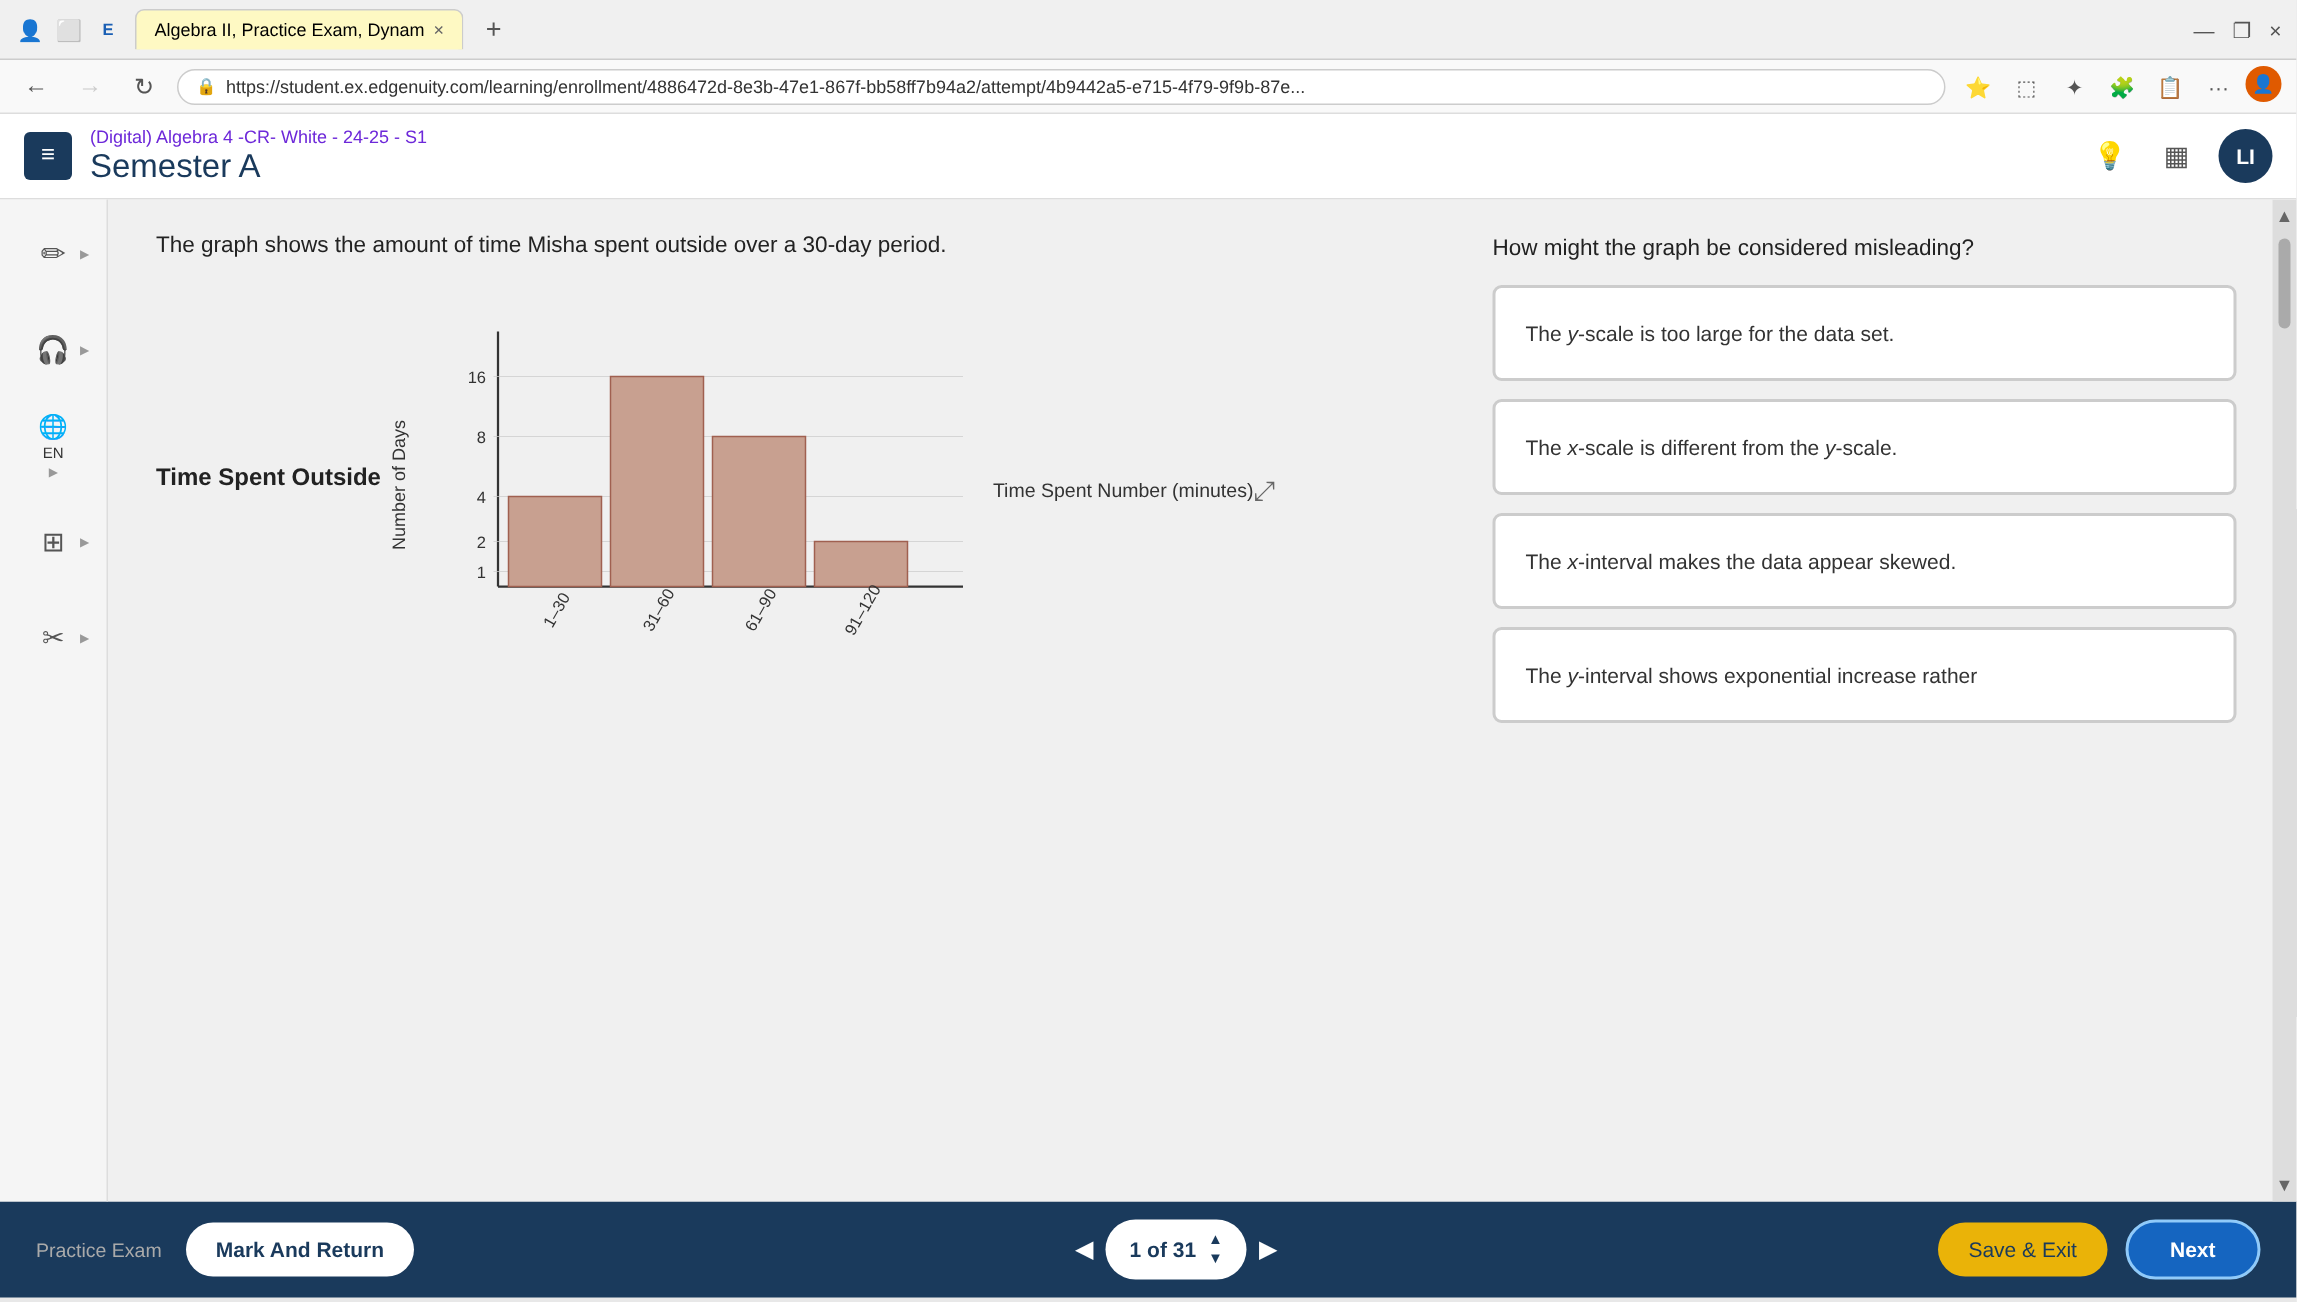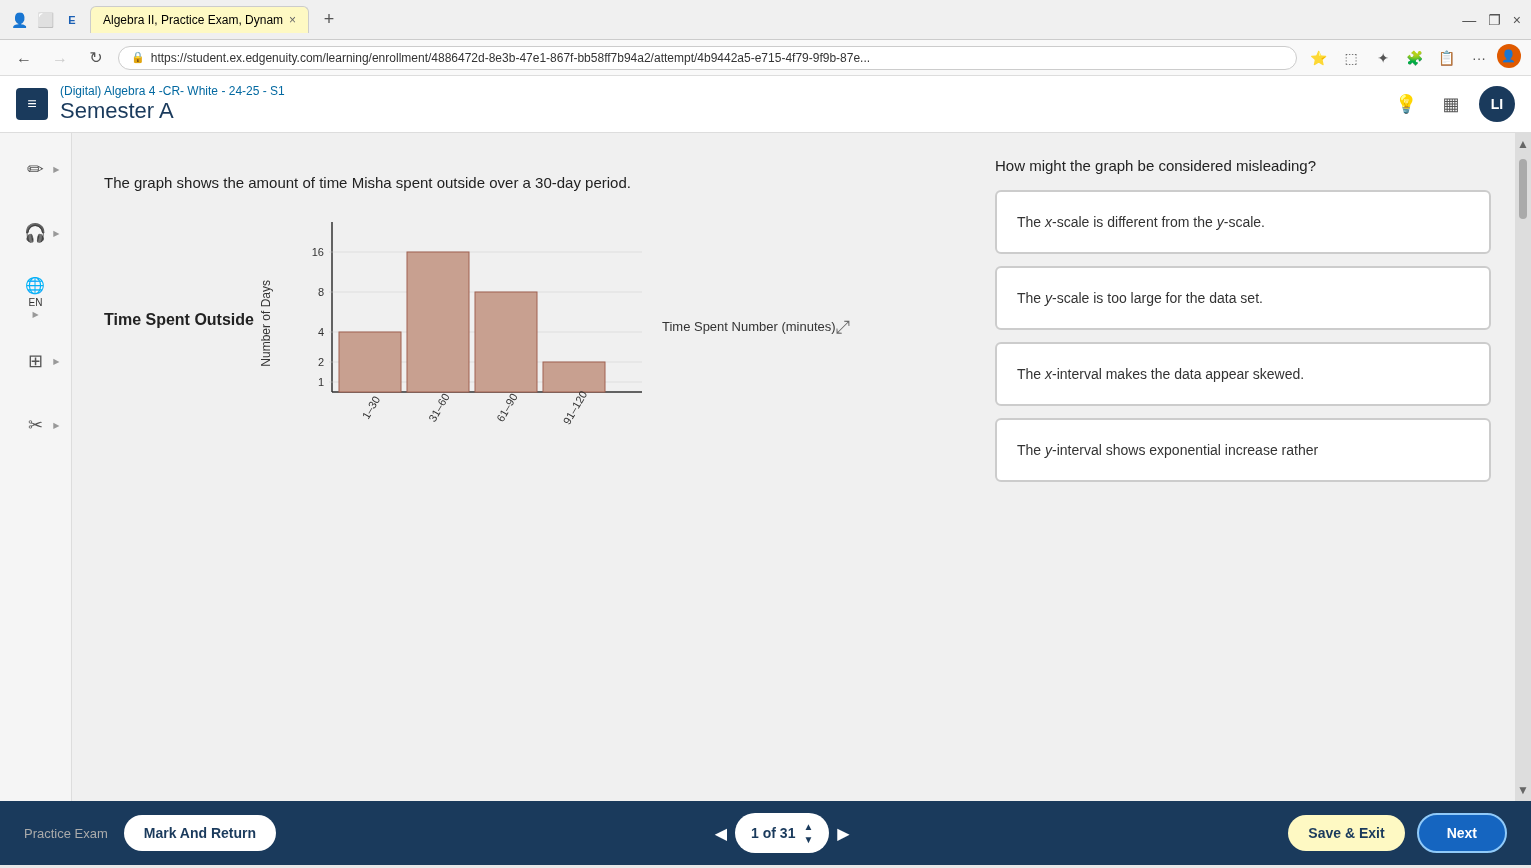--- a/index.html
+++ b/index.html
@@ -19,39 +19,39 @@
     .address-icon { color: #666; font-size: 11px; }
     .address-text { font-size: 12px; color: #333; }
     .nav-actions { display: flex; gap: 4px; }
     .nav-action { width: 28px; height: 28px; display: flex; align-items: center; justify-content: center; color: #555; font-size: 14px; cursor: pointer; }
 
     
     .app-header { background: #fff; padding: 8px 16px; border-bottom: 1px solid #ddd; display: flex; align-items: center; justify-content: space-between; }
     .header-left { display: flex; align-items: center; gap: 12px; }
     .menu-icon { width: 32px; height: 32px; display: flex; align-items: center; justify-content: center; background: #1a3a5c; color: #fff; border-radius: 4px; cursor: pointer; font-size: 16px; }
     .header-title { }
-    .header-subtitle { font-size: 12px; color: #0369a1; }
+    .header-subtitle { font-size: 12px; color: #6d28d9; }
     .header-main-title { font-size: 22px; font-weight: normal; color: #1a3a5c; }
     .header-right { display: flex; align-items: center; gap: 12px; }
     .header-icon { width: 32px; height: 32px; display: flex; align-items: center; justify-content: center; color: #555; font-size: 18px; cursor: pointer; }
     .user-avatar { width: 36px; height: 36px; background: #1a3a5c; border-radius: 50%; display: flex; align-items: center; justify-content: center; color: #fff; font-size: 14px; font-weight: bold; cursor: pointer; }
 
     
     .main-layout { display: flex; height: calc(868px - 40px - 36px - 60px - 64px); }
 
     
     .left-sidebar { width: 72px; background: #f5f5f5; border-right: 1px solid #ddd; display: flex; flex-direction: column; align-items: center; padding: 16px 0; gap: 24px; }
     .sidebar-item { width: 40px; height: 40px; display: flex; align-items: center; justify-content: center; cursor: pointer; color: #555; font-size: 20px; position: relative; }
     .sidebar-item .arrow { position: absolute; right: -4px; font-size: 8px; color: #999; }
 
     
     .content-area { flex: 1; display: flex; background: #f0f0f0; overflow: hidden; }
 
     
-    .question-area { flex: 1; padding: 39px 32px; display: flex; flex-direction: column; gap: 9px; overflow-y: auto; }
+    .question-area { flex: 1; padding: 20px 32px; display: flex; flex-direction: column; gap: 27px; overflow-y: auto; }
     .question-text { font-size: 15px; color: #222; line-height: 1.5; max-width: 600px; }
 
     
     .chart-container { display: flex; flex-direction: row; align-items: center; margin-top: 8px; }
     .chart-title { font-size: 16px; font-weight: bold; color: #222; margin-bottom: 8px; }
     .chart-x-label { font-size: 13px; color: #333; text-align: center; margin-top: 6px; }
 
     
     .answer-column { width: 520px; padding: 24px 24px 24px 0; display: flex; flex-direction: column; gap: 12px; }
     .answer-question { font-size: 15px; color: #222; margin-bottom: 4px; }
@@ -61,21 +61,21 @@
     .bottom-bar { background: #1a3a5c; height: 64px; display: flex; align-items: center; justify-content: space-between; padding: 0 24px; }
     .bottom-left { display: flex; align-items: center; gap: 16px; }
     .practice-exam-label { color: #aaa; font-size: 13px; }
     .mark-return-btn { background: #fff; border: none; border-radius: 24px; padding: 10px 20px; font-size: 14px; font-weight: 600; color: #1a3a5c; cursor: pointer; }
     .bottom-center { display: flex; align-items: center; gap: 8px; }
     .nav-arrow { color: #fff; font-size: 16px; cursor: pointer; }
     .page-indicator { background: #fff; border-radius: 24px; padding: 8px 16px; font-size: 14px; color: #1a3a5c; font-weight: 600; display: flex; align-items: center; gap: 8px; }
     .up-down-arrows { display: flex; flex-direction: column; gap: 2px; }
     .up-down-arrow { font-size: 10px; color: #1a3a5c; cursor: pointer; }
     .bottom-right { display: flex; align-items: center; gap: 12px; }
-    .save-exit-btn { background: #fef9c3; border: none; border-radius: 24px; padding: 10px 20px; font-size: 14px; font-weight: 700; color: #1a3a5c; cursor: pointer; }
+    .save-exit-btn { background: #eab308; border: none; border-radius: 24px; padding: 10px 20px; font-size: 14px; font-weight: 400; color: #1a3a5c; cursor: pointer; }
     .next-btn { background: #1565c0; border: none; border-radius: 24px; padding: 10px 28px; font-size: 14px; font-weight: 600; color: #fff; cursor: pointer; border: 2px solid #90caf9; }
 
     
     .right-scrollbar { width: 16px; background: #ddd; display: flex; flex-direction: column; align-items: center; padding: 4px 0; }
     .scrollbar-thumb { width: 8px; height: 60px; background: #aaa; border-radius: 4px; margin-top: 8px; }
     .scrollbar-arrow { color: #666; font-size: 12px; cursor: pointer; }
 
     .expand-icon { font-size: 18px; color: #666; cursor: pointer; margin-top: 8px; }
   </style>
 </head>
@@ -212,24 +212,24 @@
         </div>
         <div class="chart-x-label">Time Spent Number (minutes)</div>
         <div class="expand-icon">⤢</div>
       </div>
     </div>
 
     <div class="answer-column">
       <div class="answer-question">How might the graph be considered misleading?</div>
 
       <div class="answer-option">
+        <span>The <i>y</i>-scale is too large for the data set.</span>
+      </div>
+      <div class="answer-option">
         <span>The <i>x</i>-scale is different from the <i>y</i>-scale.</span>
-      </div>
-      <div class="answer-option">
-        <span>The <i>y</i>-scale is too large for the data set.</span>
       </div>
       <div class="answer-option">
         <span>The <i>x</i>-interval makes the data appear skewed.</span>
       </div>
       <div class="answer-option">
         <span>The <i>y</i>-interval shows exponential increase rather</span>
       </div>
     </div>
 
     <div class="right-scrollbar">

